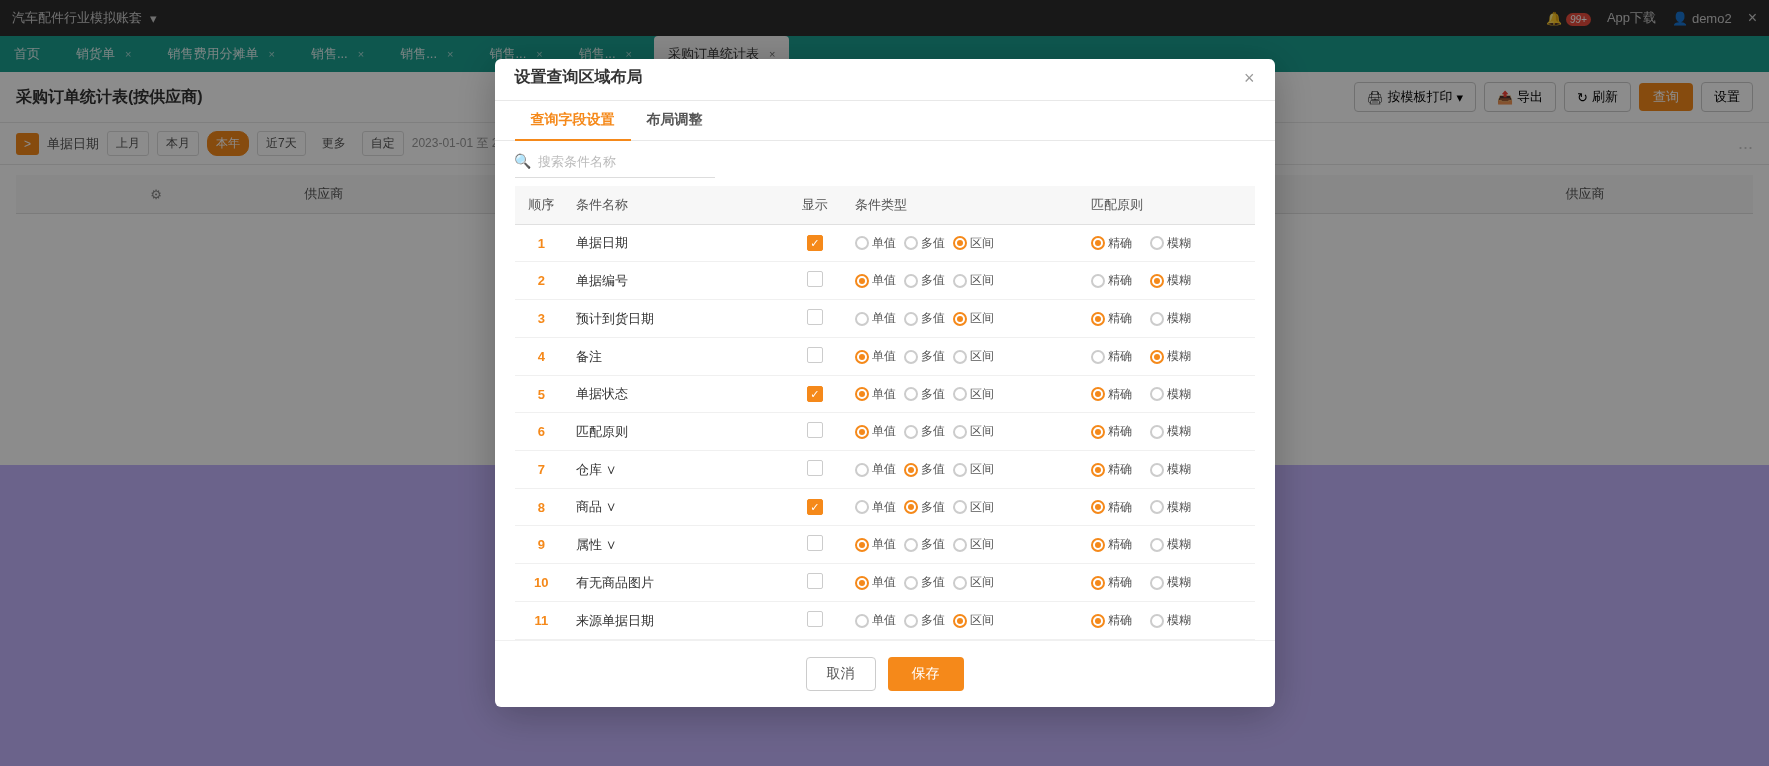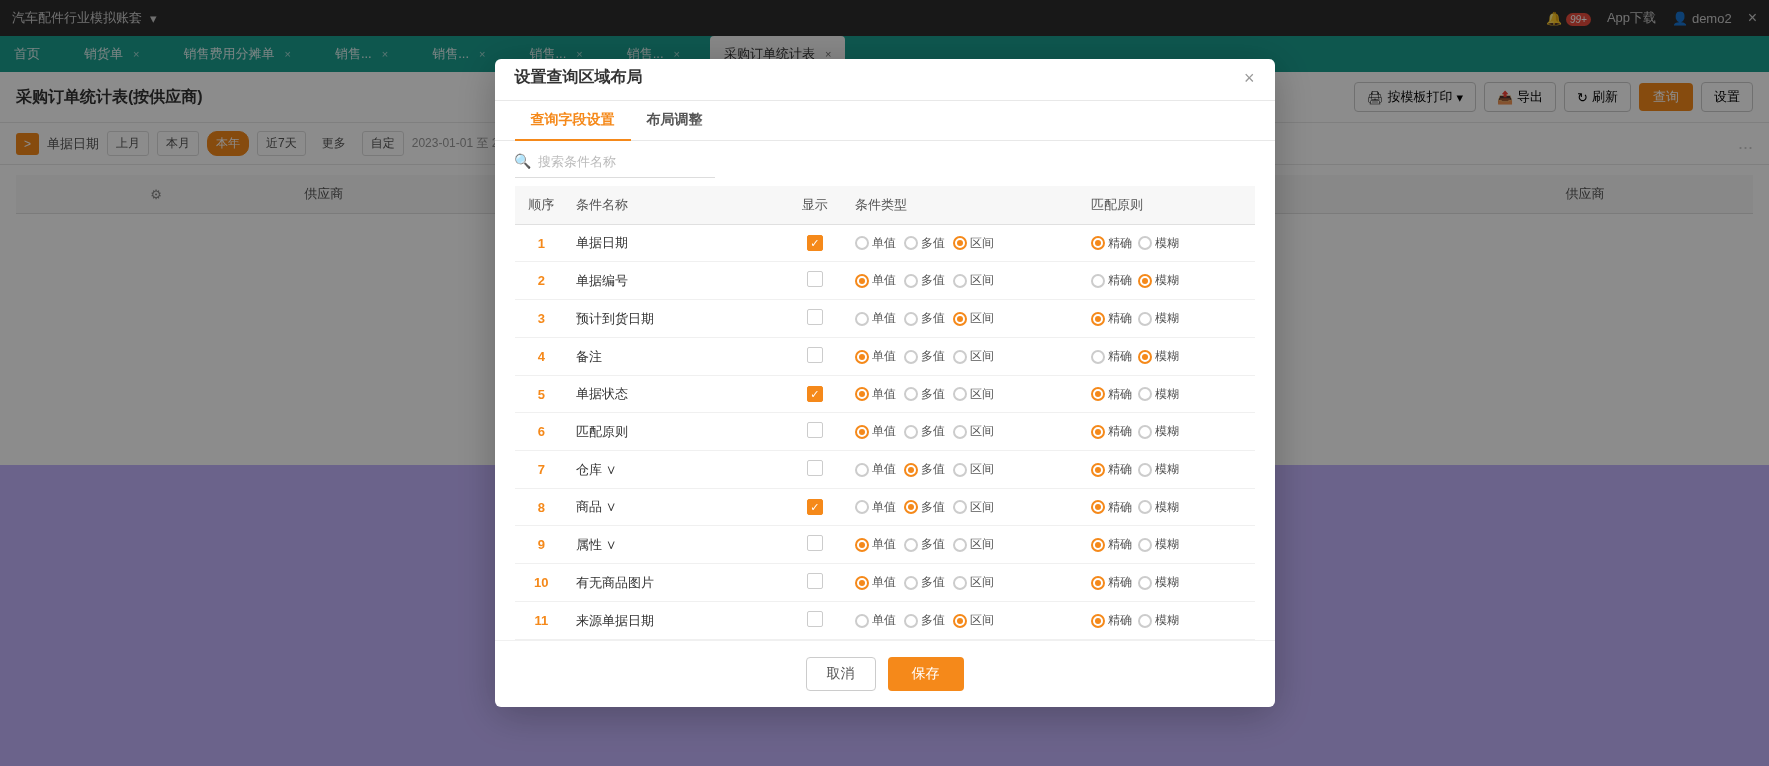--- a/index.html
+++ b/index.html
@@ -20,21 +20,21 @@
     .notif-badge { background: #e74c3c; color: white; border-radius: 8px; font-size: 10px; padding: 1px 4px; font-style: italic; }
     .close-btn-top { color: #ccc; cursor: pointer; font-size: 16px; }
 
     
     .tab-bar {
       background: #1a9e8f;
       height: 36px;
       display: flex;
       align-items: flex-end;
       padding: 0 0;
-      gap: 16px;
+      gap: 8px;
     }
     .tab-item {
       height: 36px;
       padding: 0 14px;
       display: flex;
       align-items: center;
       color: rgba(255,255,255,0.85);
       cursor: pointer;
       font-size: 13px;
       white-space: nowrap;
@@ -222,21 +222,21 @@
       border-color: #f5891a;
       background: #fff;
     }
     .radio-dot.selected::after {
       content: '';
       width: 6px; height: 6px;
       border-radius: 50%;
       background: #f5891a;
     }
     .condition-types { display: flex; align-items: center; gap: 8px; }
-    .match-rules { display: flex; align-items: center; gap: 6px; }
+    .match-rules { display: flex; align-items: center; gap: 18px; }
 
     
     .dialog-footer {
       padding: 16px 20px;
       display: flex;
       justify-content: center;
       gap: 12px;
       border-top: 1px solid #f0f0f0;
     }
     .btn-cancel { padding: 7px 20px; border: 1px solid #ccc; background: #fff; border-radius: 4px; cursor: pointer; font-size: 14px; color: #555; }

